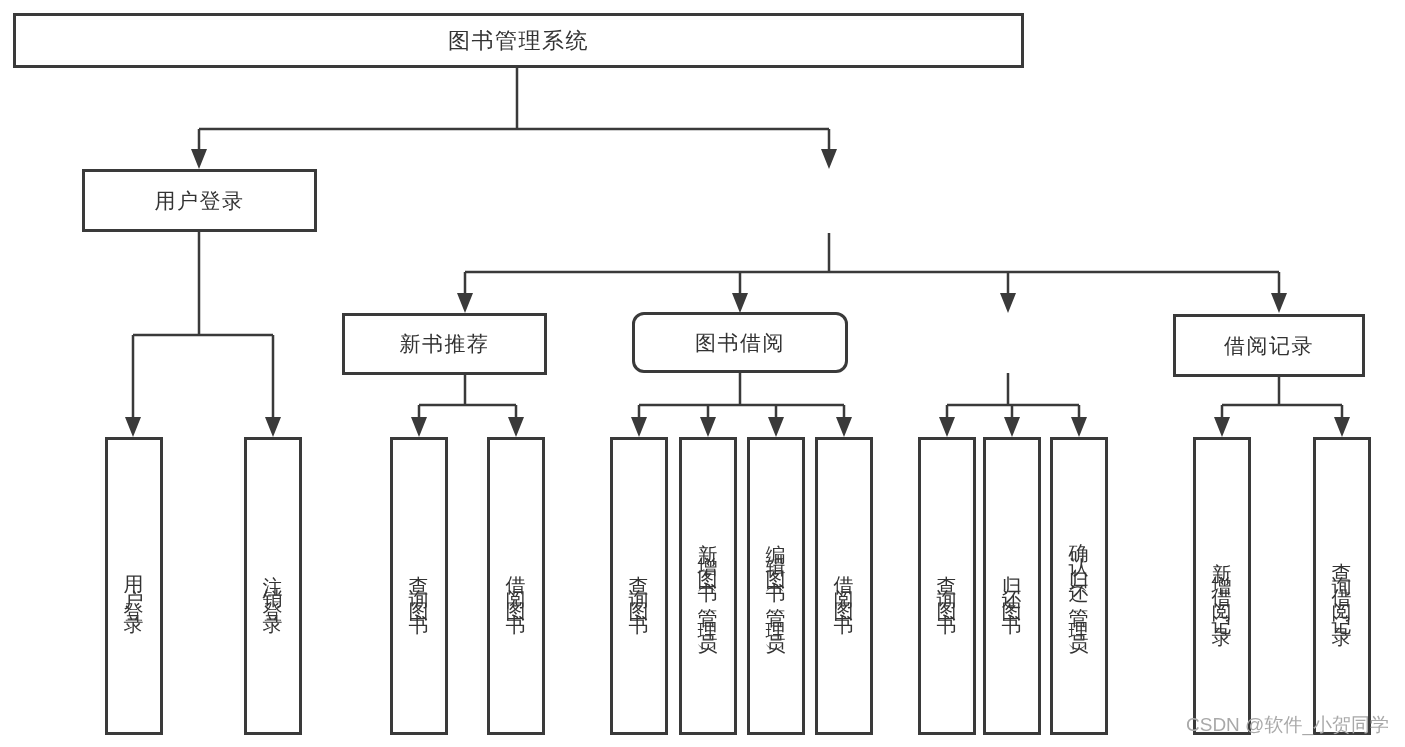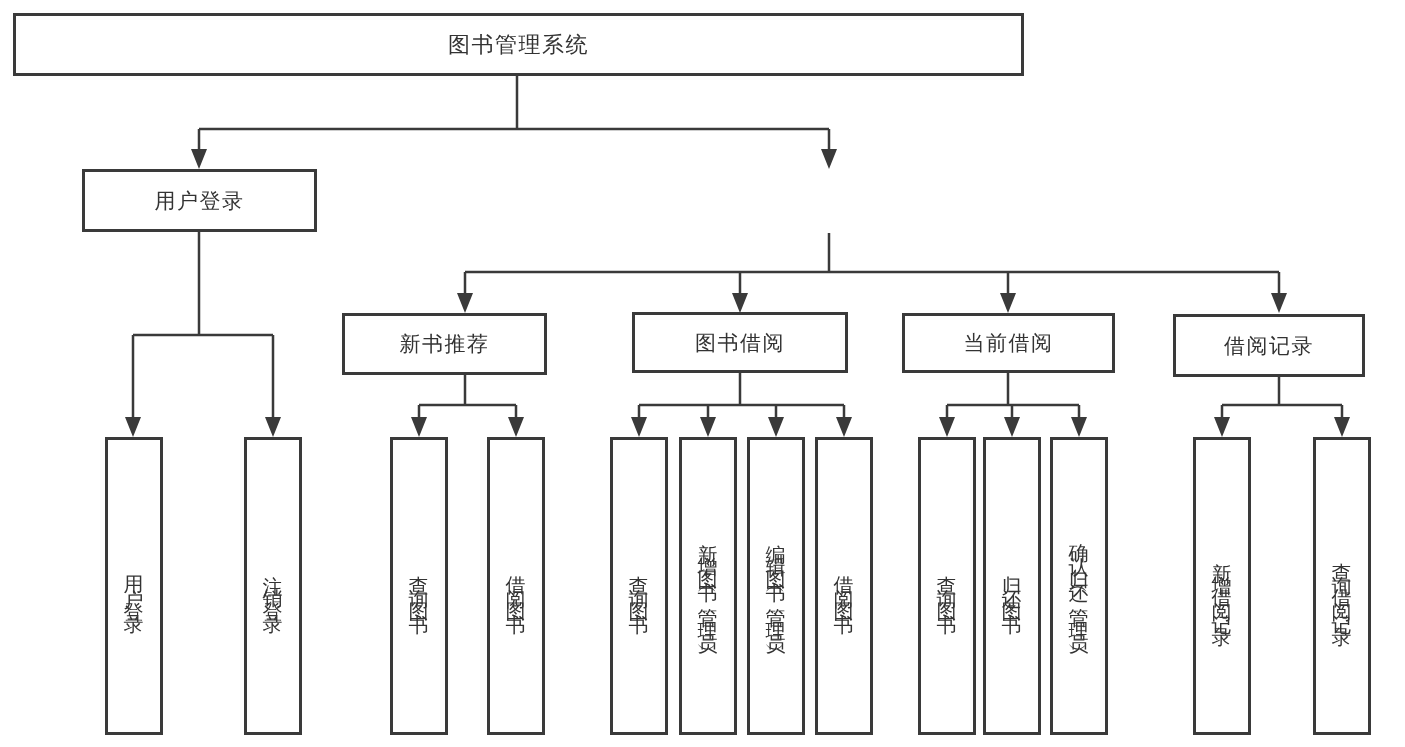--- a/index.html
+++ b/index.html
@@ -105,36 +105,33 @@
       M700,417 L716,417 L708,437 Z
       M768,417 L784,417 L776,437 Z
       M836,417 L852,417 L844,437 Z
       M939,417 L955,417 L947,437 Z
       M1004,417 L1020,417 L1012,437 Z
       M1071,417 L1087,417 L1079,437 Z
       M1214,417 L1230,417 L1222,437 Z
       M1334,417 L1350,417 L1342,437 Z"></path>
   </svg>
 
-  <div class="node h-node root-node" style="left:13px; top:13px; width:1011px; height:63px;">
+  <div class="node h-node root-node" style="left:13px; top:13px; width:1011px; height:55px;">
     <span>图书管理系统</span>
   </div>
 
   <div class="node h-node" style="left:82px; top:169px; width:235px; height:63px;">
     <span>用户登录</span>
   </div>
 
   <div class="node h-node" style="left:342px; top:313px; width:205px; height:62px;">
     <span>新书推荐</span>
   </div>
-  <div class="node h-node" style="left:632px; top:312px; width:216px; height:61px;">
+  <div class="node h-node" style="left:632px; top:312px; width:216px; height:61px;border-radius:12px;">
     <span>图书借阅</span>
-  </div>
-  <div class="node h-node" style="left:902px; top:313px; width:213px; height:60px;">
-    <span>当前借阅</span>
   </div>
   <div class="node h-node" style="left:1173px; top:314px; width:192px; height:63px;">
     <span>借阅记录</span>
   </div>
 
   <div class="node v-node" style="left:105px;">
     <span>用户登录</span>
   </div>
   <div class="node v-node" style="left:244px;">
     <span>注销登录</span>
@@ -170,14 +167,15 @@
     <span>确认归还（管理员）</span>
   </div>
 
   <div class="node v-node" style="left:1193px;">
     <span>新增借阅记录</span>
   </div>
   <div class="node v-node" style="left:1313px;">
     <span>查询借阅记录</span>
   </div>
 
+  <div class="watermark">CSDN @软件_小贺同学</div>
 
 </div>
 
 </body></html>

